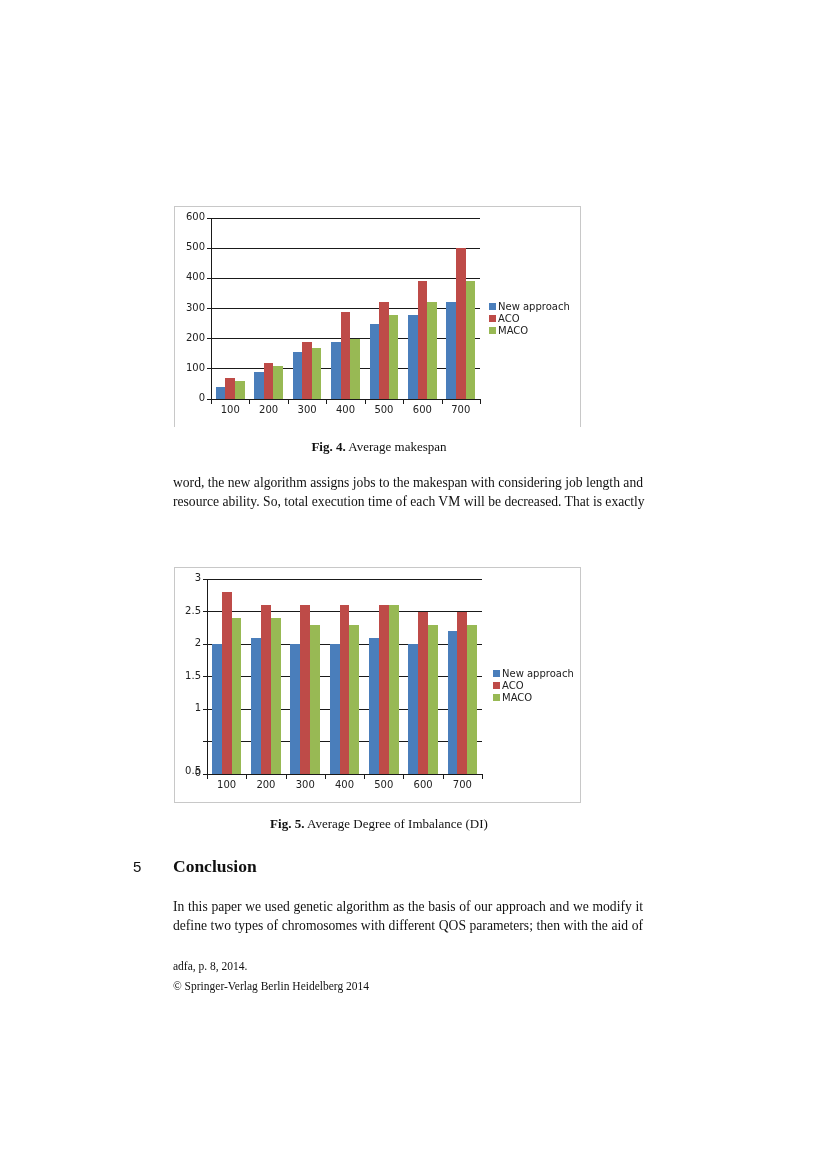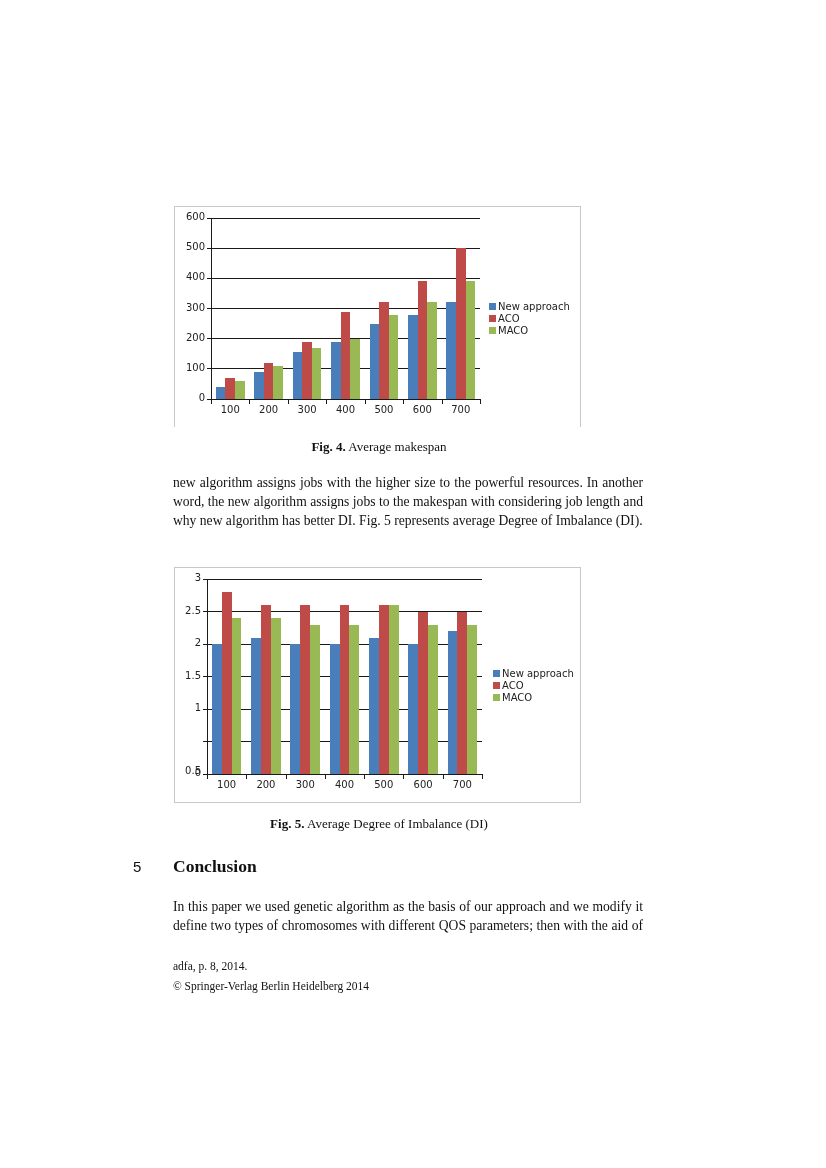--- a/index.html
+++ b/index.html
@@ -105,23 +105,22 @@
       <span>MACO</span>
     </div>
   </div>
 </div>
 <div class="caption" style="top:439px;">
   <b>Fig. 4.</b>
   <span>Average makespan</span>
 </div>
 
 <div class="para" style="top:473px;">
-  <span class="line">new algorithm assigns jobs with the higher size to the powerful resources. In another</span>
   <span class="line">word, the new algorithm assigns jobs to the makespan with considering job length and</span>
-  <span class="line last">why new algorithm has better DI. Fig. 5 represents average Degree of Imbalance (DI).</span>
+  <span class="line">resource ability. So, total execution time of each VM will be decreased. That is exactly</span>
 </div>
 
 <div class="chart-frame" style="left:174px; top:567px; width:407px; height:236px;">
   <div class="plot" id="plot1" style="left:32px; top:11px; width:275px; height:195px;">
       <div class="gridline" style="top: 194.5px;"></div>
       <div class="ytick" style="left: -4px; top: 194.5px;"></div>
       <div class="ytick-label" style="left: -40px; top: 188px;">0</div>
       <div class="gridline" style="top: 162px;"></div>
       <div class="ytick" style="left: -4px; top: 162px;"></div>
       <div class="ytick-label" style="left: -40px; top: 142px; margin-top: 44px;">0.5</div>

